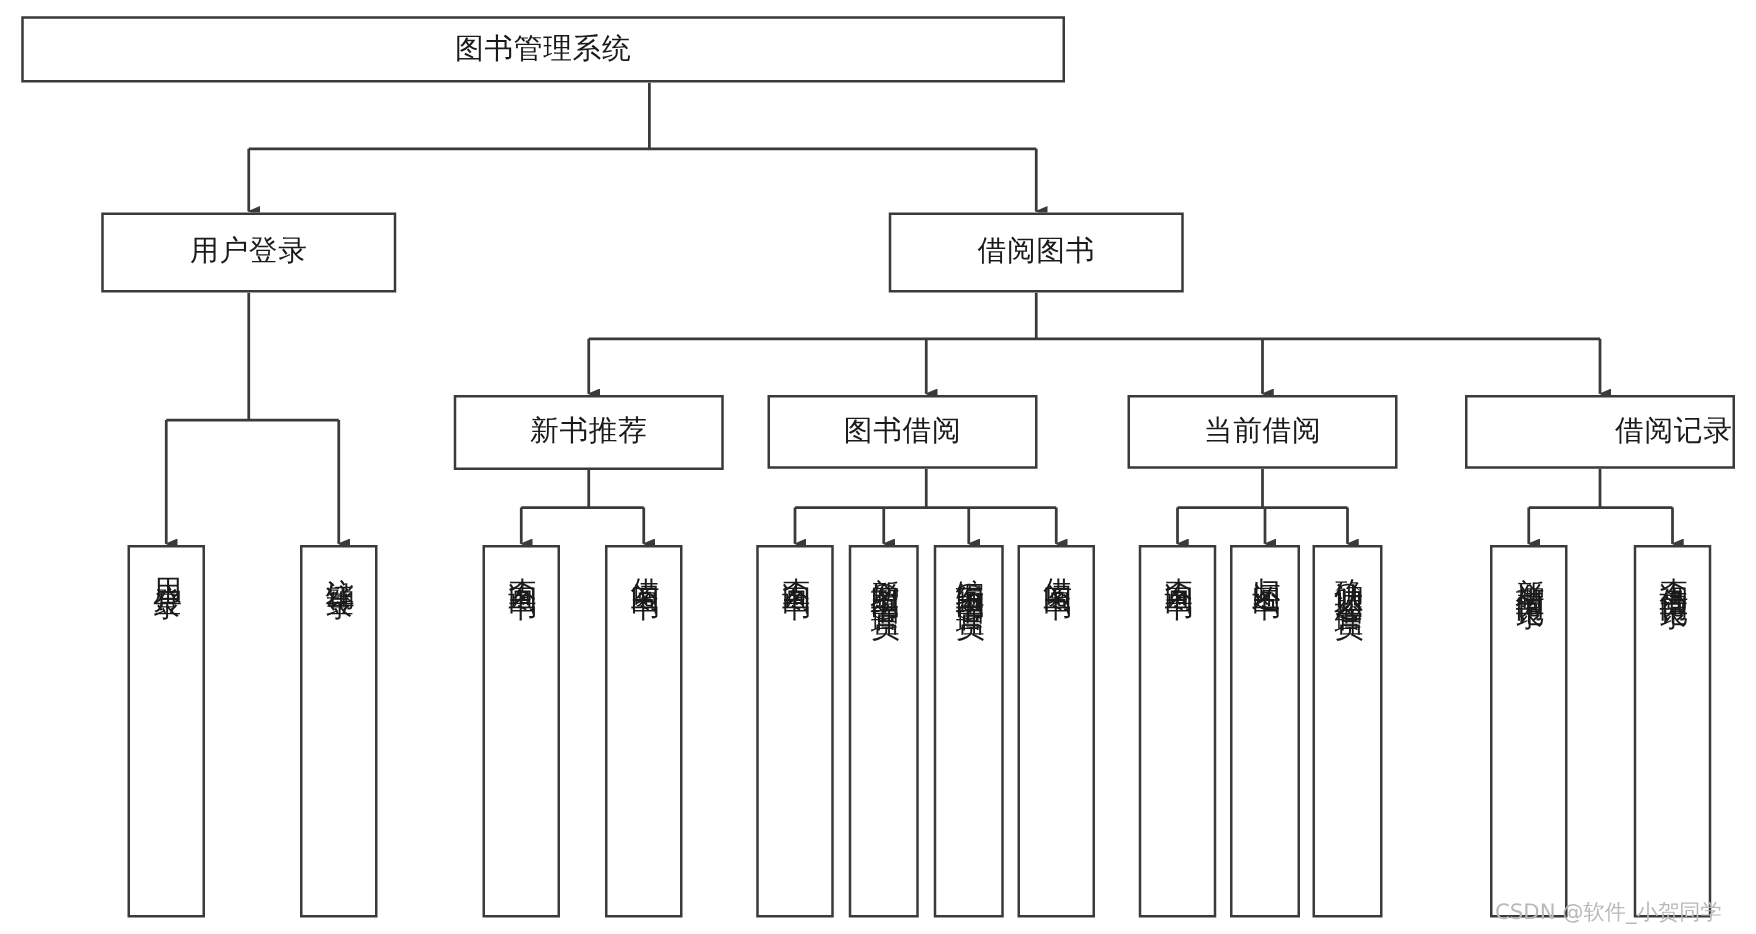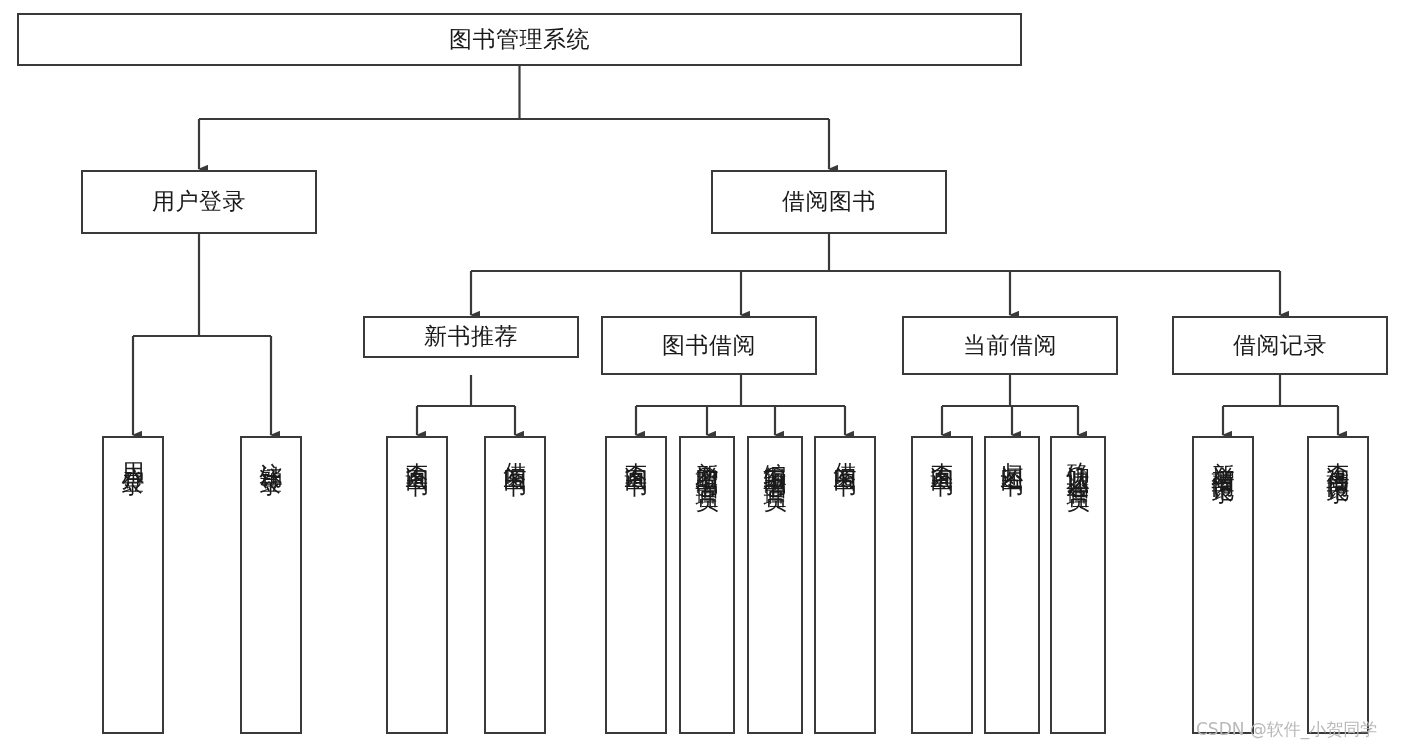--- a/index.html
+++ b/index.html
@@ -109,39 +109,39 @@
         <path d="M1012,406 L1012,435" marker-end="url(#arrowhead)"></path>
         <path d="M1078,406 L1078,435" marker-end="url(#arrowhead)"></path>
         <path d="M1280,375 L1280,406"></path>
         <path d="M1223,406 L1338,406"></path>
         <path d="M1223,406 L1223,435" marker-end="url(#arrowhead)"></path>
         <path d="M1338,406 L1338,435" marker-end="url(#arrowhead)"></path>
       </g>
   </svg>
 
   <div id="nodes-layer">
-      <div class="node-box horizontal" style="left: 17px; top: 13px; width: 1005px; height: 53px;">
+      <div class="node-box horizontal" style="left: 17px; top: 13px; width: 835px; height: 53px;">
         <div class="node-label">图书管理系统</div>
       </div>
       <div class="node-box horizontal" style="left: 81px; top: 170px; width: 236px; height: 64px;">
         <div class="node-label">用户登录</div>
       </div>
       <div class="node-box horizontal" style="left: 711px; top: 170px; width: 236px; height: 64px;">
         <div class="node-label">借阅图书</div>
       </div>
-      <div class="node-box horizontal" style="left: 363px; top: 316px; width: 216px; height: 42px;">
+      <div class="node-box horizontal" style="left: 363px; top: 316px; width: 216px; height: 60px;">
         <div class="node-label">新书推荐</div>
       </div>
-      <div class="node-box horizontal" style="left: 601px; top: 316px; width: 216px; height: 59px;">
+      <div class="node-box horizontal" style="left: 614px; top: 316px; width: 216px; height: 59px;">
         <div class="node-label">图书借阅</div>
       </div>
       <div class="node-box horizontal" style="left: 902px; top: 316px; width: 216px; height: 59px; justify-content: center;">
         <div class="node-label">当前借阅</div>
       </div>
-      <div class="node-box horizontal" style="left: 1172px; top: 316px; width: 216px; height: 59px;">
+      <div class="node-box horizontal" style="left: 1172px; top: 316px; width: 216px; height: 59px; justify-content: flex-end;">
         <div class="node-label">借阅记录</div>
       </div>
       <div class="node-box vertical" style="left: 102px; top: 436px; width: 62px; height: 298px;">
         <div class="node-label">用户登录</div>
       </div>
       <div class="node-box vertical" style="left: 240px; top: 436px; width: 62px; height: 298px;">
         <div class="node-label">注销登录</div>
       </div>
       <div class="node-box vertical" style="left: 386px; top: 436px; width: 62px; height: 298px;">
         <div class="node-label">查询图书</div>

